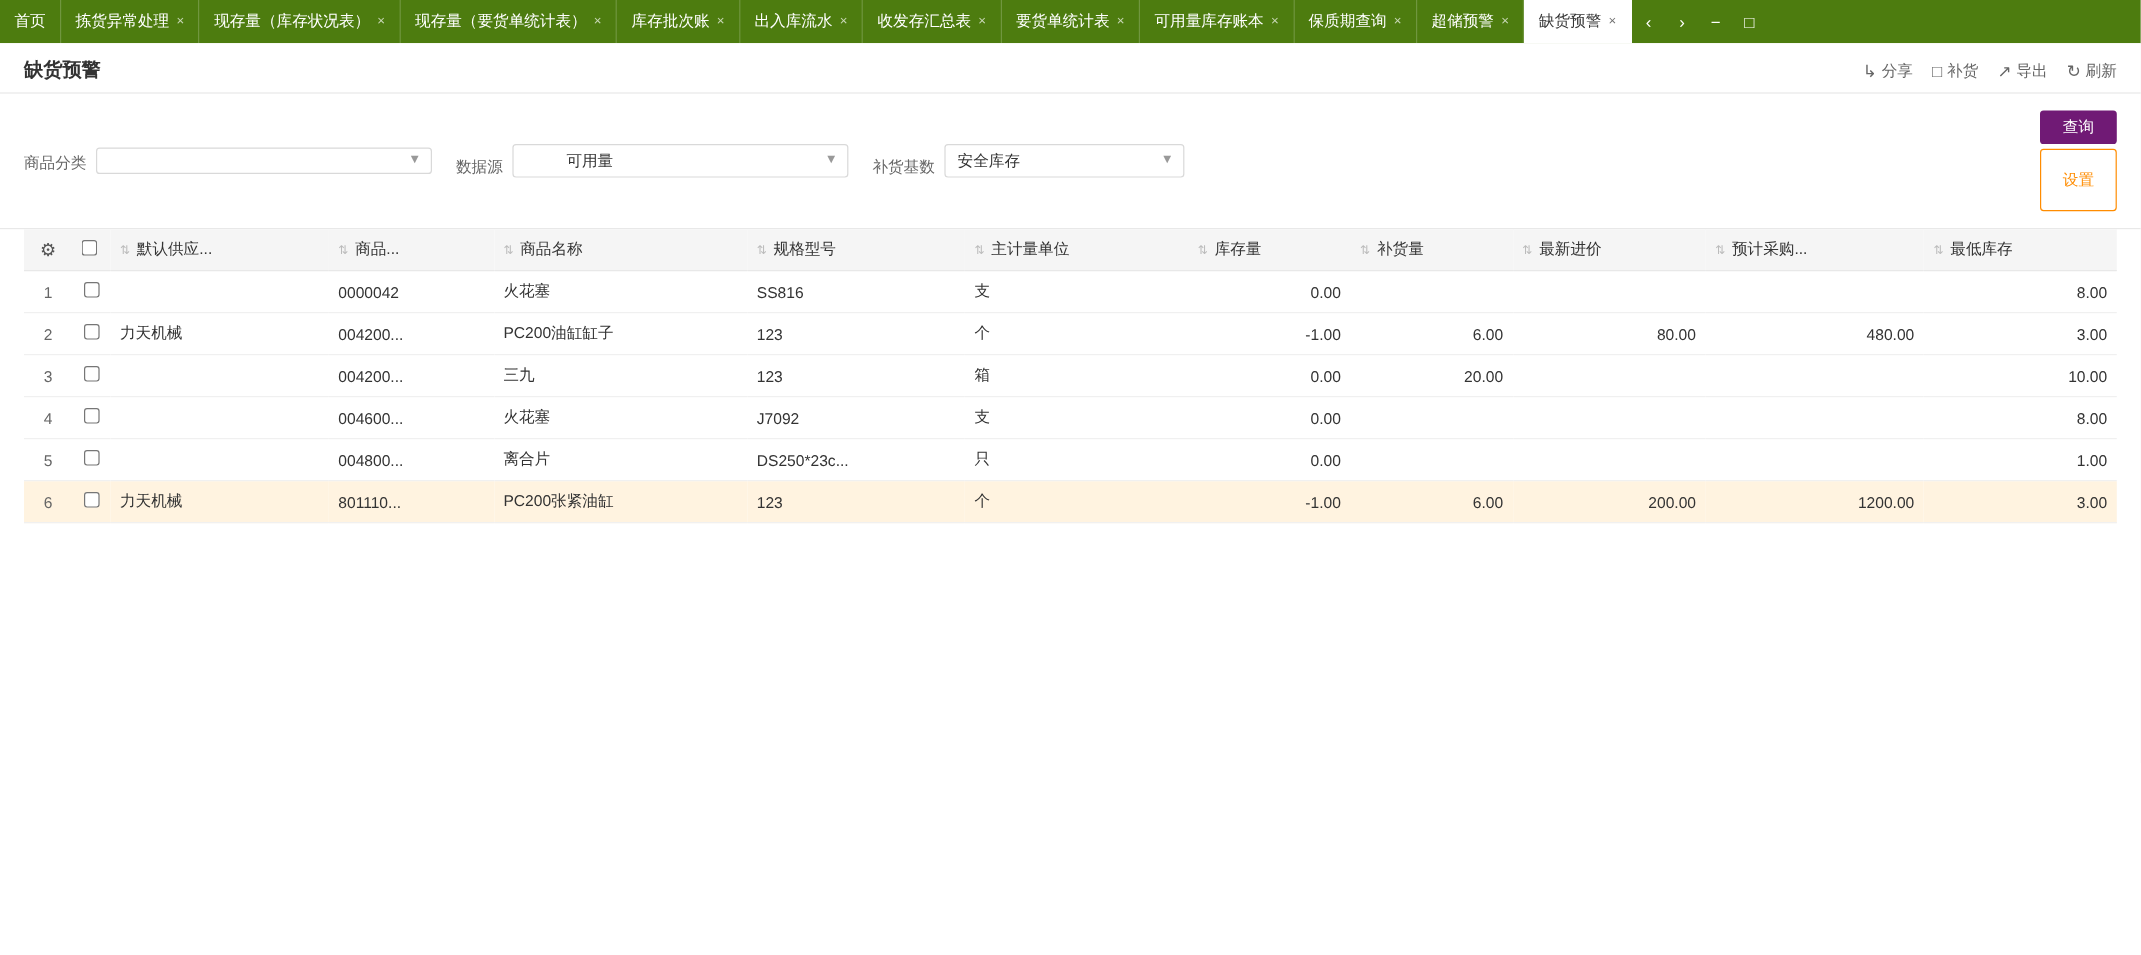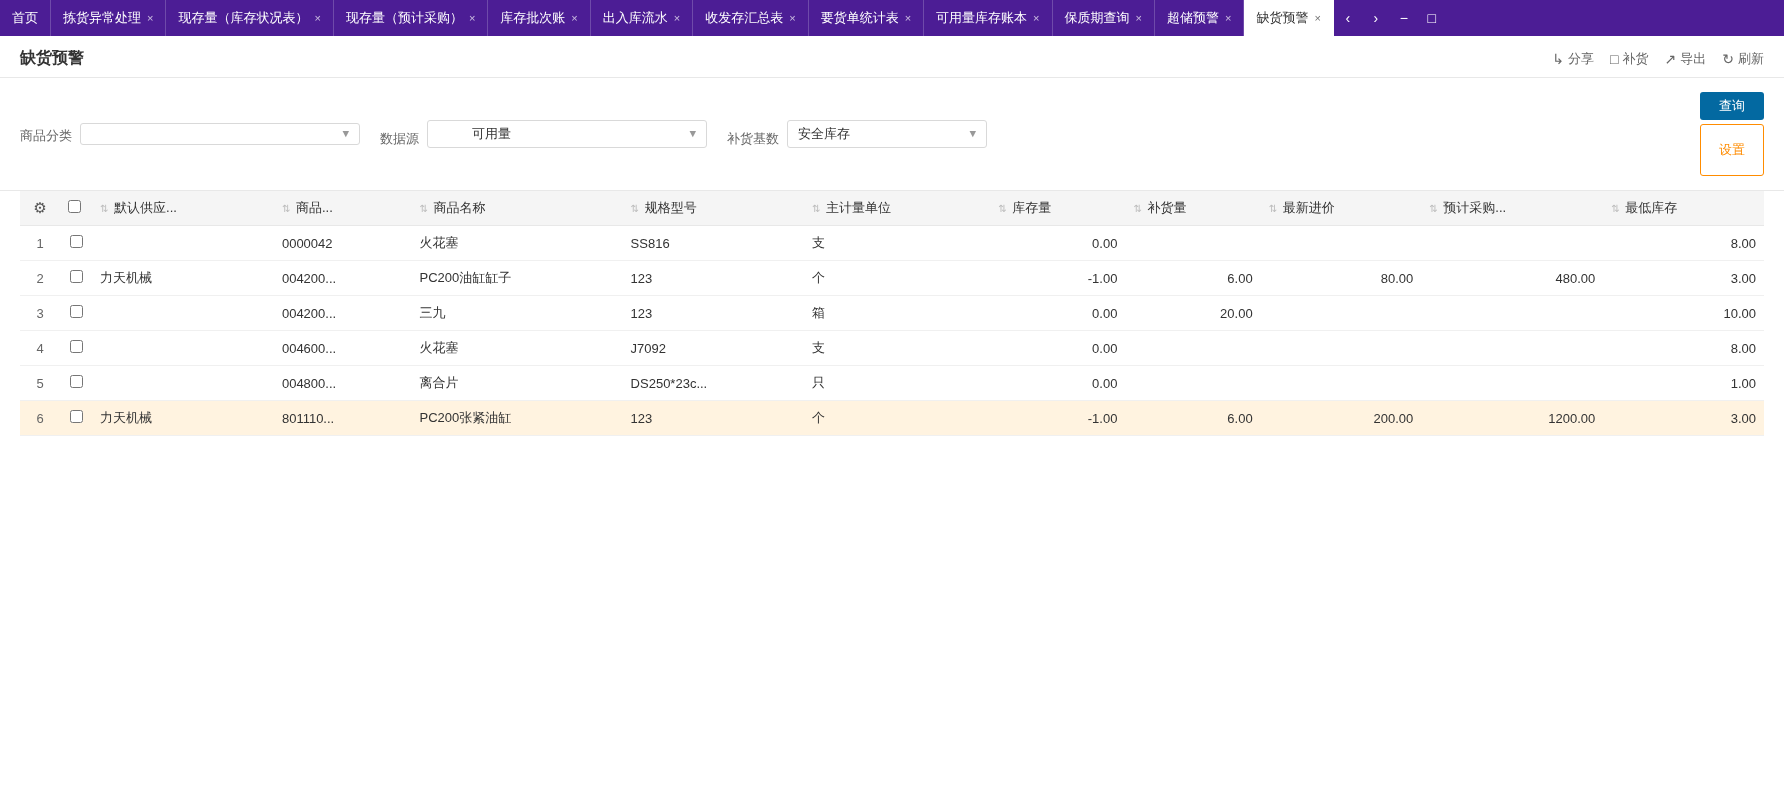--- a/index.html
+++ b/index.html
@@ -2,21 +2,21 @@
 <html><head>
   <meta charset="utf-8">
   <style>
     * { box-sizing: border-box; margin: 0; padding: 0; }
     body { font-family: "Microsoft YaHei", Arial, sans-serif; font-size: 13px; background: #f5f5f5; color: #333; }
 
     
     .tab-bar {
       display: flex;
       align-items: center;
-      background: #4c1d95;
+      background: #4d7c0f;
       height: 36px;
       overflow: hidden;
     }
     .tab-item {
       display: flex;
       align-items: center;
       padding: 0 12px;
       height: 36px;
       color: #fff;
       white-space: nowrap;
@@ -112,21 +112,21 @@
     }
     .filter-select .chevron { color: #999; font-size: 11px; margin-left: 8px; }
     .filter-select-value { color: #333; }
     .filter-actions {
       margin-left: auto;
       display: flex;
       flex-direction: column;
       gap: 4px;
     }
     .btn-query {
-      background: #0369a1;
+      background: #701a75;
       color: #fff;
       border: none;
       border-radius: 3px;
       padding: 5px 18px;
       cursor: pointer;
       font-size: 13px;
     }
     .btn-settings {
       background: #fff;
       color: #ff8c00;
@@ -187,21 +187,21 @@
   </div>
   <div class="tab-item">
     <span>拣货异常处理</span>
     <span class="close-icon">×</span>
   </div>
   <div class="tab-item">
     <span>现存量（库存状况表）</span>
     <span class="close-icon">×</span>
   </div>
   <div class="tab-item">
-    <span>现存量（预计采购）</span>
+    <span>现存量（要货单统计表）</span>
     <span class="close-icon">×</span>
   </div>
   <div class="tab-item">
     <span>库存批次账</span>
     <span class="close-icon">×</span>
   </div>
   <div class="tab-item">
     <span>出入库流水</span>
     <span class="close-icon">×</span>
   </div>

